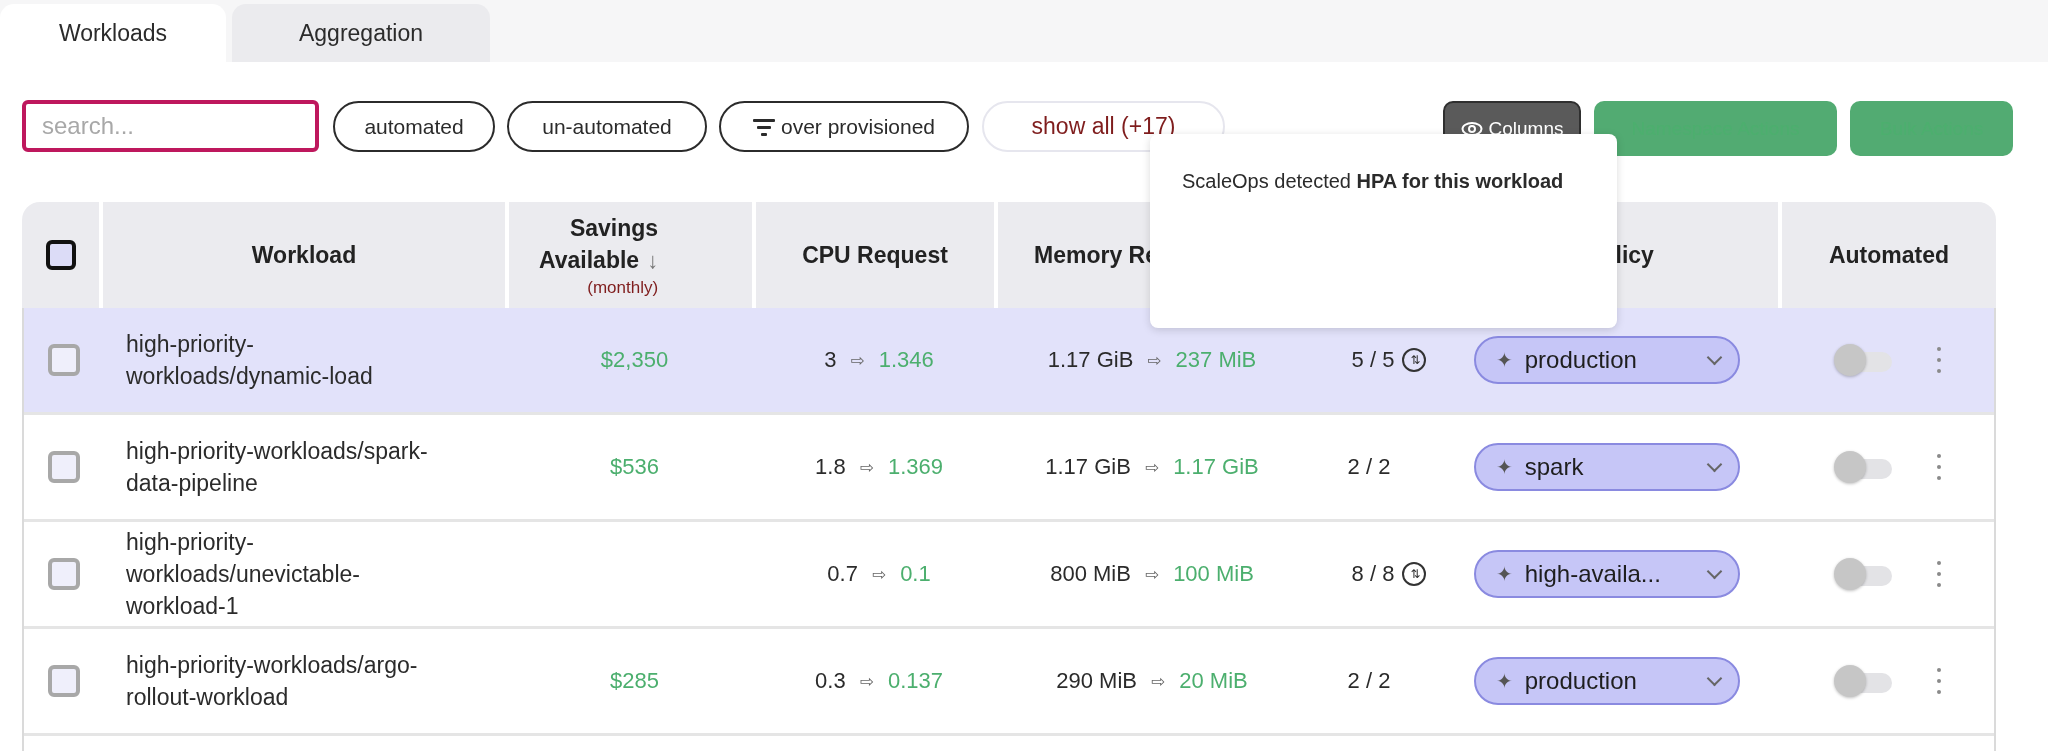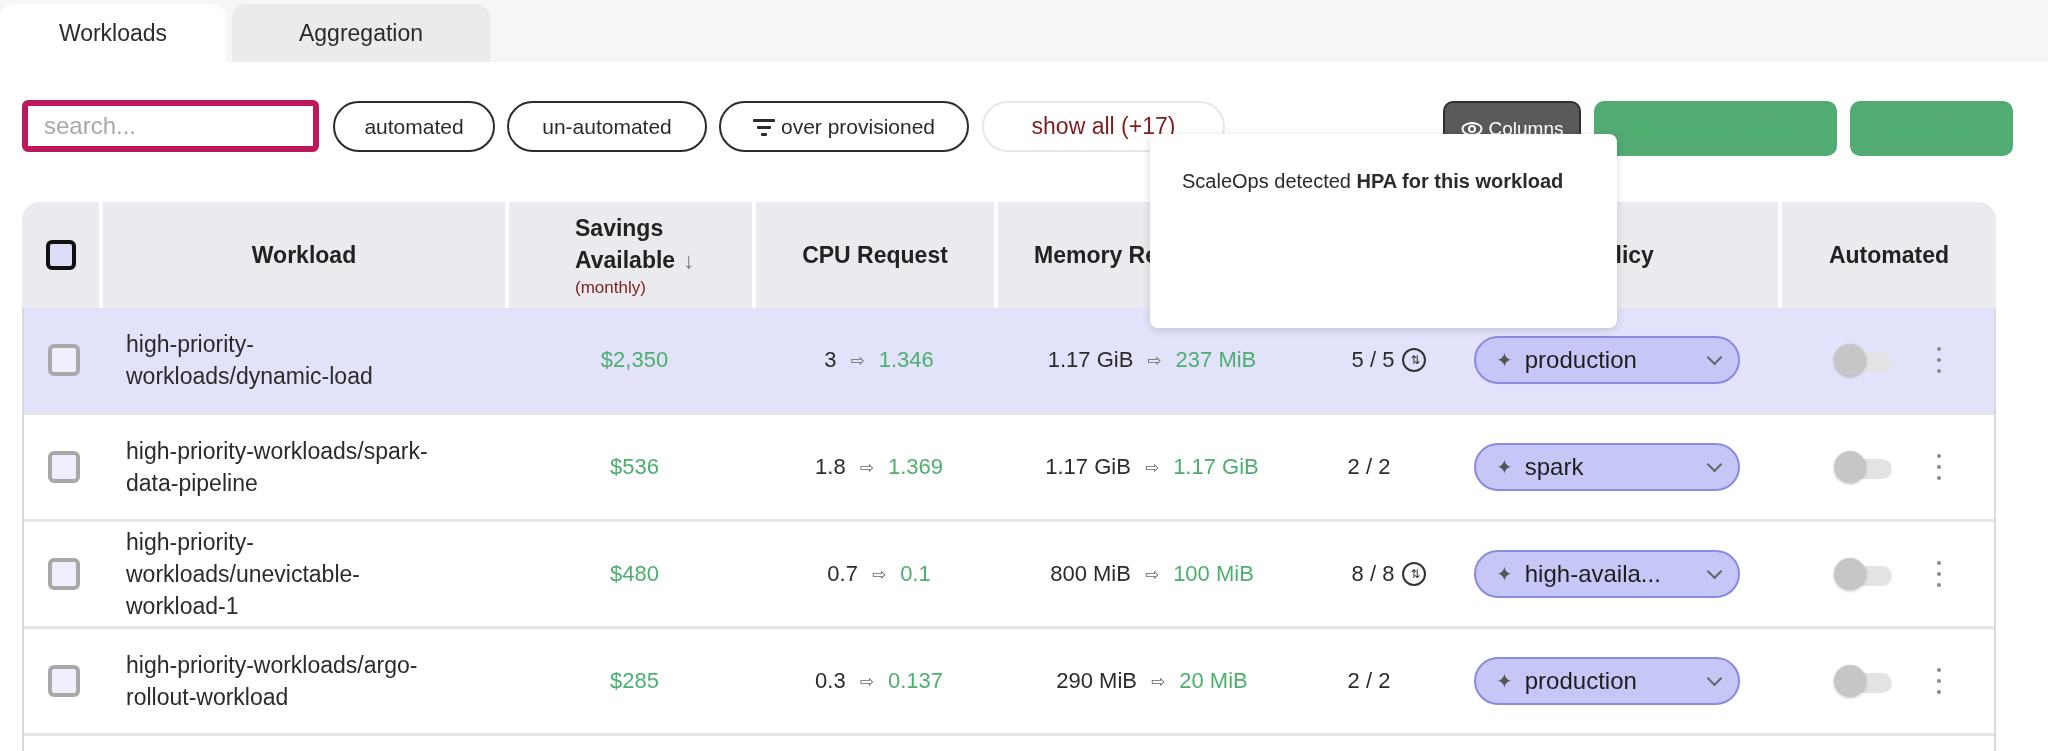--- a/index.html
+++ b/index.html
@@ -6,37 +6,37 @@
   html, body { width: 2048px; height: 751px; overflow: hidden; background: #ffffff; font-family: "Liberation Sans", "DejaVu Sans", sans-serif; color: #2b2b2b; }
   .page { position: relative; width: 2048px; height: 751px; }
 
   
   .tabbar { position: absolute; left: 0; top: 0; width: 2048px; height: 62px; background: #f6f6f7; }
   .tab { position: absolute; top: 4px; height: 58px; border-radius: 14px 14px 0 0; font-size: 23px; display: flex; align-items: center; justify-content: center; color: #2b2b2b; cursor: pointer; }
   .tab.active { left: 0; width: 226px; background: #ffffff; }
   .tab.inactive { left: 232px; width: 258px; background: #ebebee; }
 
   
-  .search { position: absolute; left: 22px; top: 100px; width: 297px; height: 52px; border: 6px solid #be185d; border-radius: 6px; font-size: 24px; padding: 0 16px; color: #2b2b2b; background: #fff; font-family: "Liberation Sans", sans-serif; outline: none; }
+  .search { position: absolute; left: 22px; top: 100px; width: 297px; height: 52px; border: 4px solid #be185d; border-radius: 6px; font-size: 24px; padding: 0 16px; color: #2b2b2b; background: #fff; font-family: "Liberation Sans", sans-serif; outline: none; }
   .search::placeholder { color: #a8a8a8; }
   .chip { position: absolute; top: 101px; height: 51px; border: 2px solid #2b2b2b; border-radius: 26px; display: flex; align-items: center; justify-content: center; font-size: 21px; color: #2b2b2b; background: #fff; cursor: pointer; gap: 6px; }
   .chip.showall { border: 2px solid #e6e6ee; color: #7f1d1d; font-size: 23px; }
   .filter-icon { display: inline-block; width: 22px; height: 18px; position: relative; }
   .filter-icon i { position: absolute; left: 50%; transform: translateX(-50%); height: 3px; background: #2b2b2b; border-radius: 1px; }
 
   .btn { position: absolute; top: 101px; height: 55px; border-radius: 10px; display: flex; align-items: center; justify-content: center; font-size: 19px; color: #fff; cursor: pointer; }
   .btn.dark { background: #5a5a5a; border: 2px solid #2f2f2f; gap: 6px; }
   .btn.green { background: #52ab72; }
 
   
   .table { position: absolute; left: 22px; top: 202px; width: 1974px; height: 560px; }
   .thead { position: absolute; left: 0; top: 0; width: 1974px; height: 106px; background: #ebebef; border-radius: 18px 18px 0 0; }
   .th { position: absolute; top: 0; height: 106px; display: flex; align-items: center; justify-content: center; font-weight: bold; font-size: 23px; color: #222; border-right: 4px solid #ffffff; }
   .th.last { border-right: none; }
-  .th .sav { text-align: left; line-height: 32px; margin-left: 36px; }
+  .th .sav { text-align: right; line-height: 32px; }
   .th .sav .sub { font-size: 17px; color: #7f1d1d; font-weight: normal; line-height: 22px; }
   .sort-arrow { color: #777; font-weight: normal; font-size: 22px; margin-left: 8px; }
   .hcheck { width: 30px; height: 30px; border: 4px solid #111; border-radius: 6px; background: #dcdcf7; cursor: pointer; }
 
   .tbody { position: absolute; left: 0; top: 106px; width: 1974px; border-left: 2px solid #dadada; border-right: 2px solid #dadada; }
   .row { position: relative; height: 107px; border-bottom: 3px solid #e5e5e5; background: #fff; }
   .row.hl { background: #e2e2fa; }
   .cell { position: absolute; top: 0; height: 104px; display: flex; align-items: center; font-size: 22px; }
   .rcheck { width: 32px; height: 32px; border: 4px solid #a8a8a8; border-radius: 6px; background: #efeffb; cursor: pointer; }
   .wname { font-size: 23px; line-height: 32px; color: #2b2b2b; }
@@ -206,21 +206,20 @@
         <div class="cell" style="left:24px;">
             <div class="rcheck"></div>
           </div>
         <div class="cell" style="left:102px; width:380px;">
           <div class="wname">
             <div>high-priority-</div>
             <div>workloads/unevictable-</div>
             <div>workload-1</div>
           </div>
         </div>
-        <div class="cell money" style="left:487px; width:247px;">$480</div>
         <div class="cell" style="left:734px; width:242px; justify-content:center;">
           <span>0.7</span>
             <span class="arrow">⇨</span>
             <span class="green">0.1</span>
         </div>
         <div class="cell" style="left:976px; width:304px; justify-content:center;">
           <span>800 MiB</span>
             <span class="arrow">⇨</span>
             <span class="green">100 MiB</span>
         </div>

